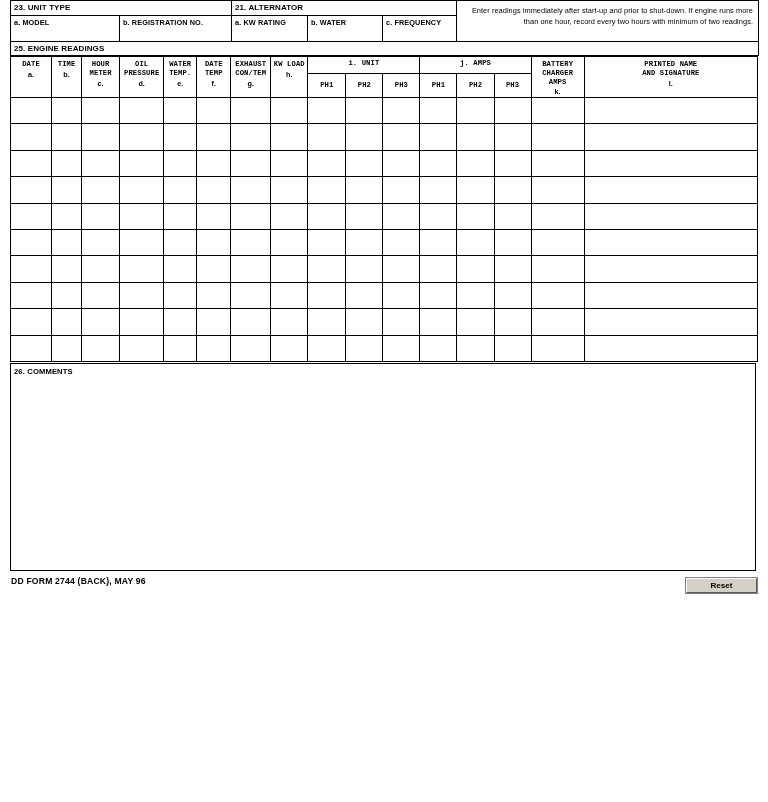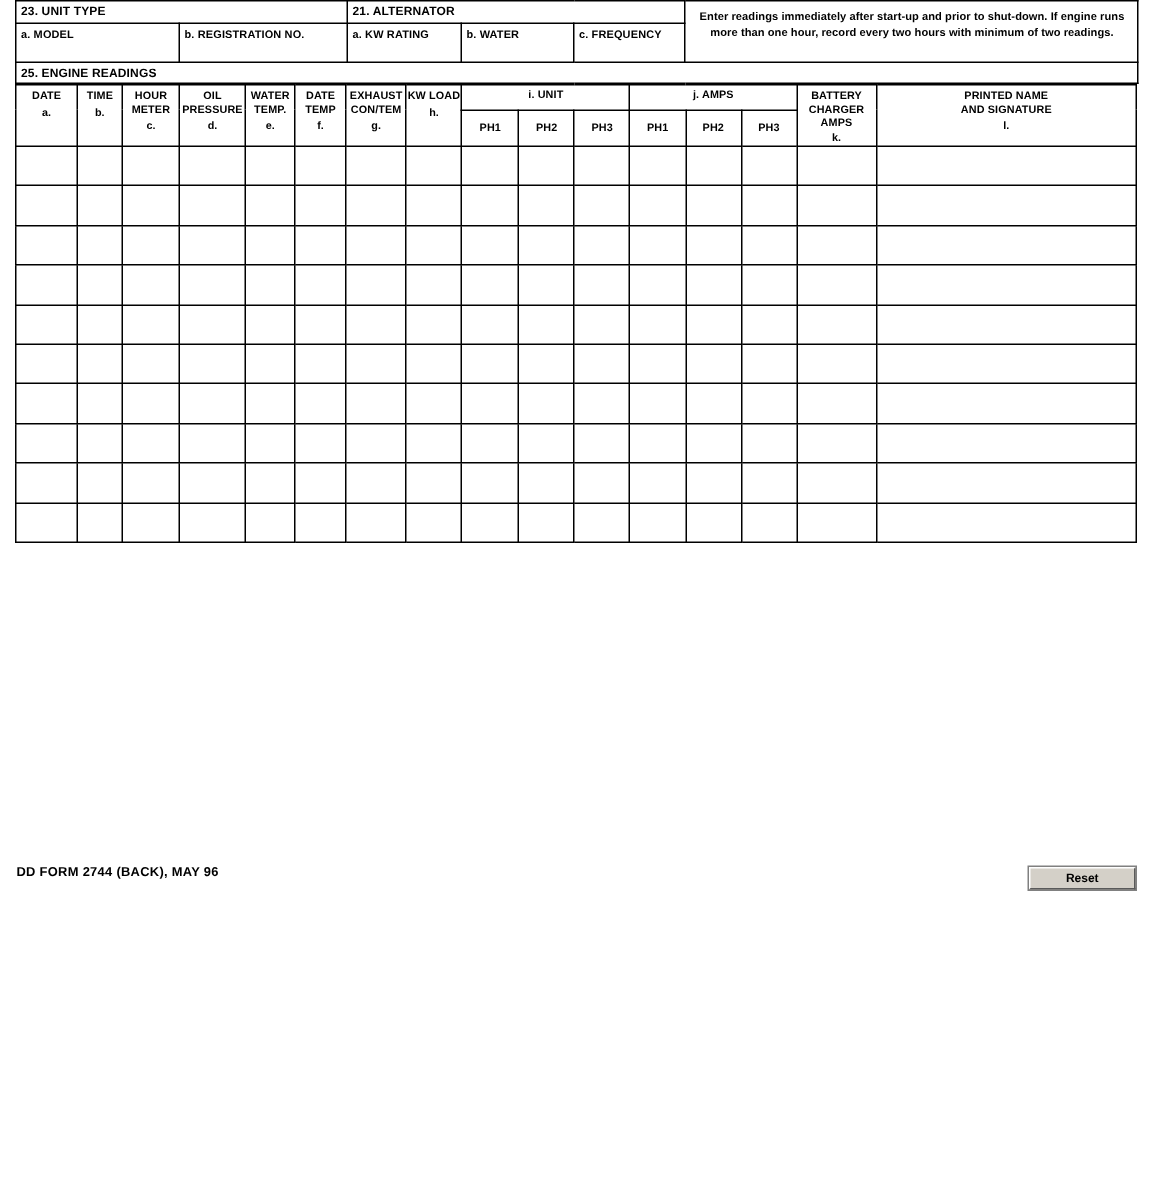--- a/index.html
+++ b/index.html
@@ -59,23 +59,23 @@
   .band-sub td   { height: 25px; }
 
   .instr-cell {
     vertical-align: top;
     padding: 5px 5px 0 6px !important;
     font-weight: normal;
   }
   .instr-text {
     font-size: 7.4px;
     line-height: 1.45;
-    font-weight: bold;
+    font-weight: normal;
     letter-spacing: 0.05px;
-    text-align: center;
+    text-align: right;
   }
 
   
   .sec-title-row td { height: 13px; }
 
   
   table.readings {
     border-collapse: collapse;
     table-layout: fixed;
     width: 748px;
@@ -94,20 +94,21 @@
     height: 37px;
     padding-top: 3px !important;
   }
   .hdr-line {
     display: block;
     font-size: 7.2px;
     font-weight: bold;
     line-height: 1.22;
     letter-spacing: 0.1px;
     white-space: nowrap;
+    font-family: Liberation Mono, monospace;
   }
   .hdr-letter {
     display: block;
     font-size: 7.2px;
     font-weight: bold;
     line-height: 1.3;
     margin-top: 1px;
   }
   .grp-top {
     height: 13px;
@@ -863,17 +864,21 @@
             </td>
             <td class="fill-cell">
               <input type="text" class="cell-input" value="" style="">
             </td>
           </tr>
         </tbody>
     </table>
 
   </div>
 
+  <div class="comments-box">
+    <span class="comments-lbl">26. COMMENTS</span>
+    <textarea class="comments-input" value="" style=""></textarea>
+  </div>
 
   <div class="footer-text">DD FORM 2744 (BACK), MAY 96</div>
   <button class="reset-button">Reset</button>
 
 </div>
 
 </body></html>

